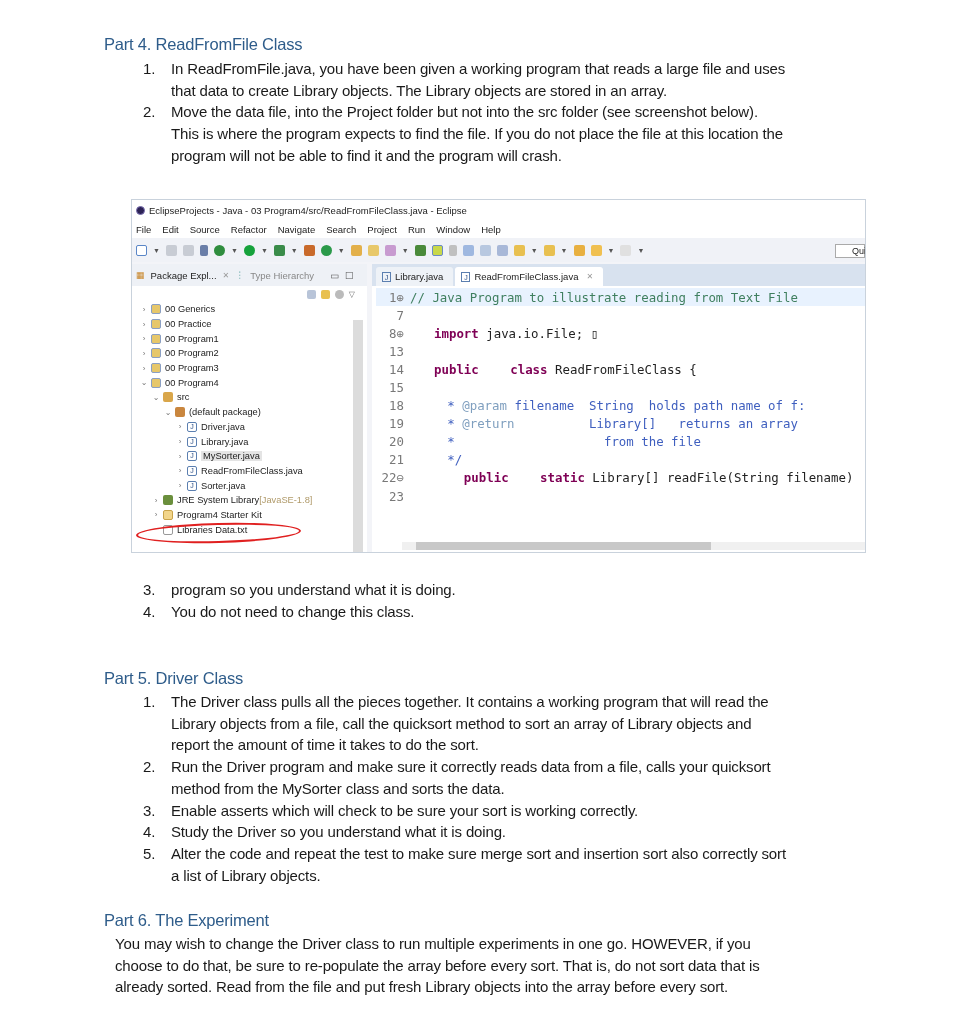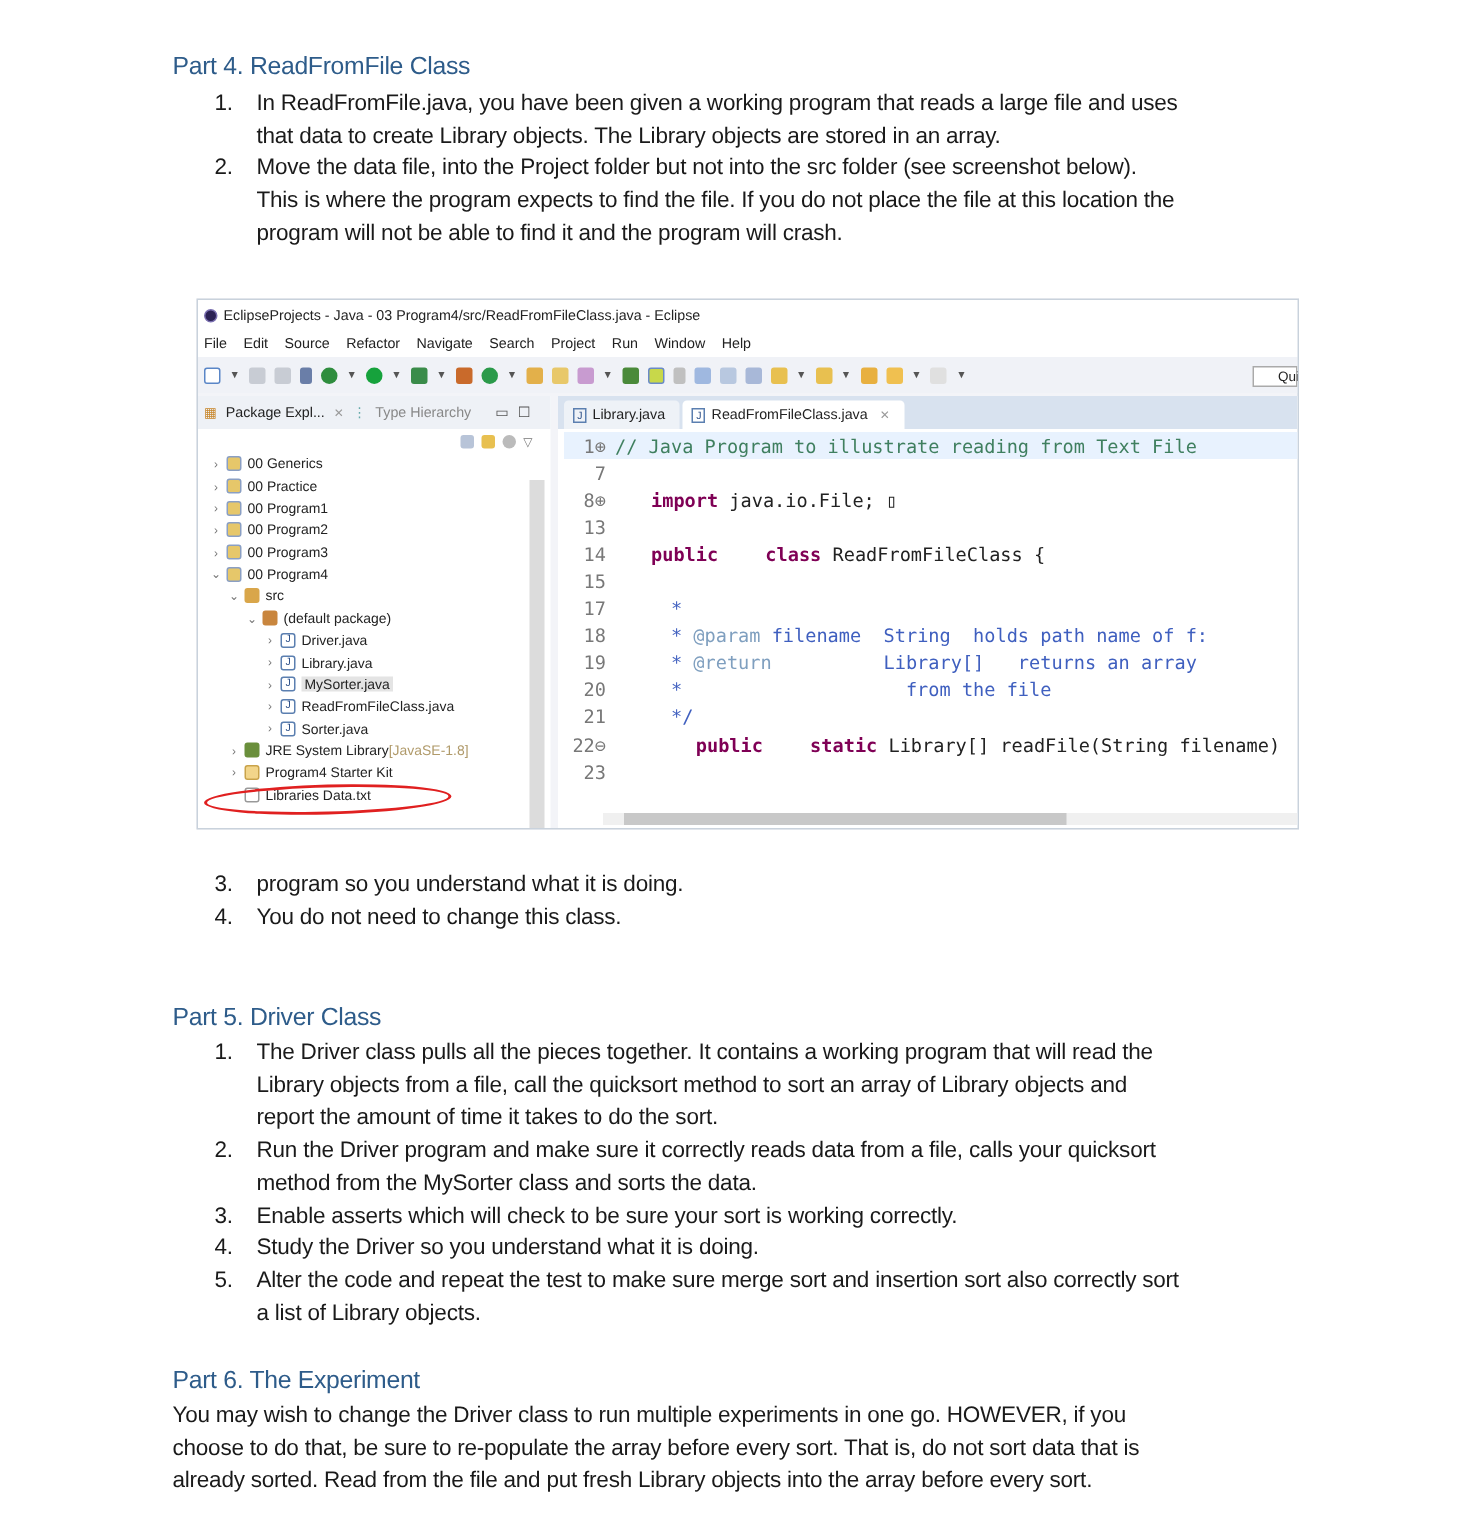--- a/index.html
+++ b/index.html
@@ -1,19 +1,19 @@
 <!DOCTYPE html>
 <html><head>
 <meta charset="utf-8">
 <style>
   html, body { margin:0; padding:0; background:#ffffff; }
   body { width:977px; height:1024px; position:relative; overflow:hidden;
          font-family:"Liberation Sans", sans-serif; color:#1a1a1a; }
   .doc { position:absolute; left:0; top:0; width:977px; }
-  .h { position:absolute; left:115px; font-size:16.5px; color:#2e5c8a; letter-spacing:-0.2px; }
+  .h { position:absolute; left:104px; font-size:16.5px; color:#2e5c8a; letter-spacing:-0.2px; }
   .para { position:absolute; font-size:15px; line-height:21.7px; letter-spacing:-0.15px; color:#1a1a1a; }
   ol.steps { position:absolute; margin:0; padding:0; list-style:none; font-size:15px; line-height:21.7px; letter-spacing:-0.15px; }
   ol.steps li { position:relative; padding-left:0; }
   ol.steps li .num { position:absolute; left:-28px; }
   
   .ecl { position:absolute; left:131px; top:199px; width:733px; height:352px; background:#f3f4f8;
          border:1px solid #c9d2dc; overflow:hidden; font-size:9.5px; color:#222; }
   .ecl .titlebar { position:absolute; left:0; top:0; right:0; height:20px; background:#fff; display:flex; align-items:center; padding-left:4px; gap:4px; }
   .ecl .logo { width:9px; height:9px; border-radius:50%; background:#2c2255; border:1px solid #7a6fb0; box-sizing:border-box; }
   .ecl .menubar { position:absolute; left:0; top:20px; right:0; height:18px; background:#fff; display:flex; align-items:center; gap:11px; padding-left:4px; }
@@ -242,21 +242,20 @@
             <span style="color: rgb(153, 153, 153); font-size: 8px; margin-left: 4px;">✕</span>
           </div>
         </div>
       <div class="code" id="code">
           <div class="cl hl"><span class="ln">1⊕</span><span><span class="cm">// Java Program to illustrate reading from Text File</span></span></div>
           <div class="cl"><span class="ln">7</span><span></span></div>
           <div class="cl"><span class="ln">8⊕</span><span><span class="kw">import</span> java.io.File; ▯</span></div>
           <div class="cl"><span class="ln">13</span><span></span></div>
           <div class="cl"><span class="ln">14</span><span><span class="kw">public</span> <span class="kw">class</span> ReadFromFileClass {</span></div>
           <div class="cl"><span class="ln">15</span><span></span></div>
-          <div class="cl"><span class="ln">17</span><span><span class="jd">     *</span></span></div>
           <div class="cl"><span class="ln">18</span><span><span class="jd">     * </span><span class="jt">@param</span><span class="jd"> filename  String  holds path name of f:</span></span></div>
           <div class="cl"><span class="ln">19</span><span><span class="jd">     * </span><span class="jt">@return</span><span class="jd">          Library[]   returns an array</span></span></div>
           <div class="cl"><span class="ln">20</span><span><span class="jd">     *                    from the file</span></span></div>
           <div class="cl"><span class="ln">21</span><span><span class="jd">     */</span></span></div>
           <div class="cl"><span class="ln">22⊖</span><span>    <span class="kw">public</span> <span class="kw">static</span> Library[] readFile(String filename)</span></div>
           <div class="cl"><span class="ln">23</span><span></span></div>
         </div>
       <div class="hscroll">
           <div class="thumb"></div>
         </div>

